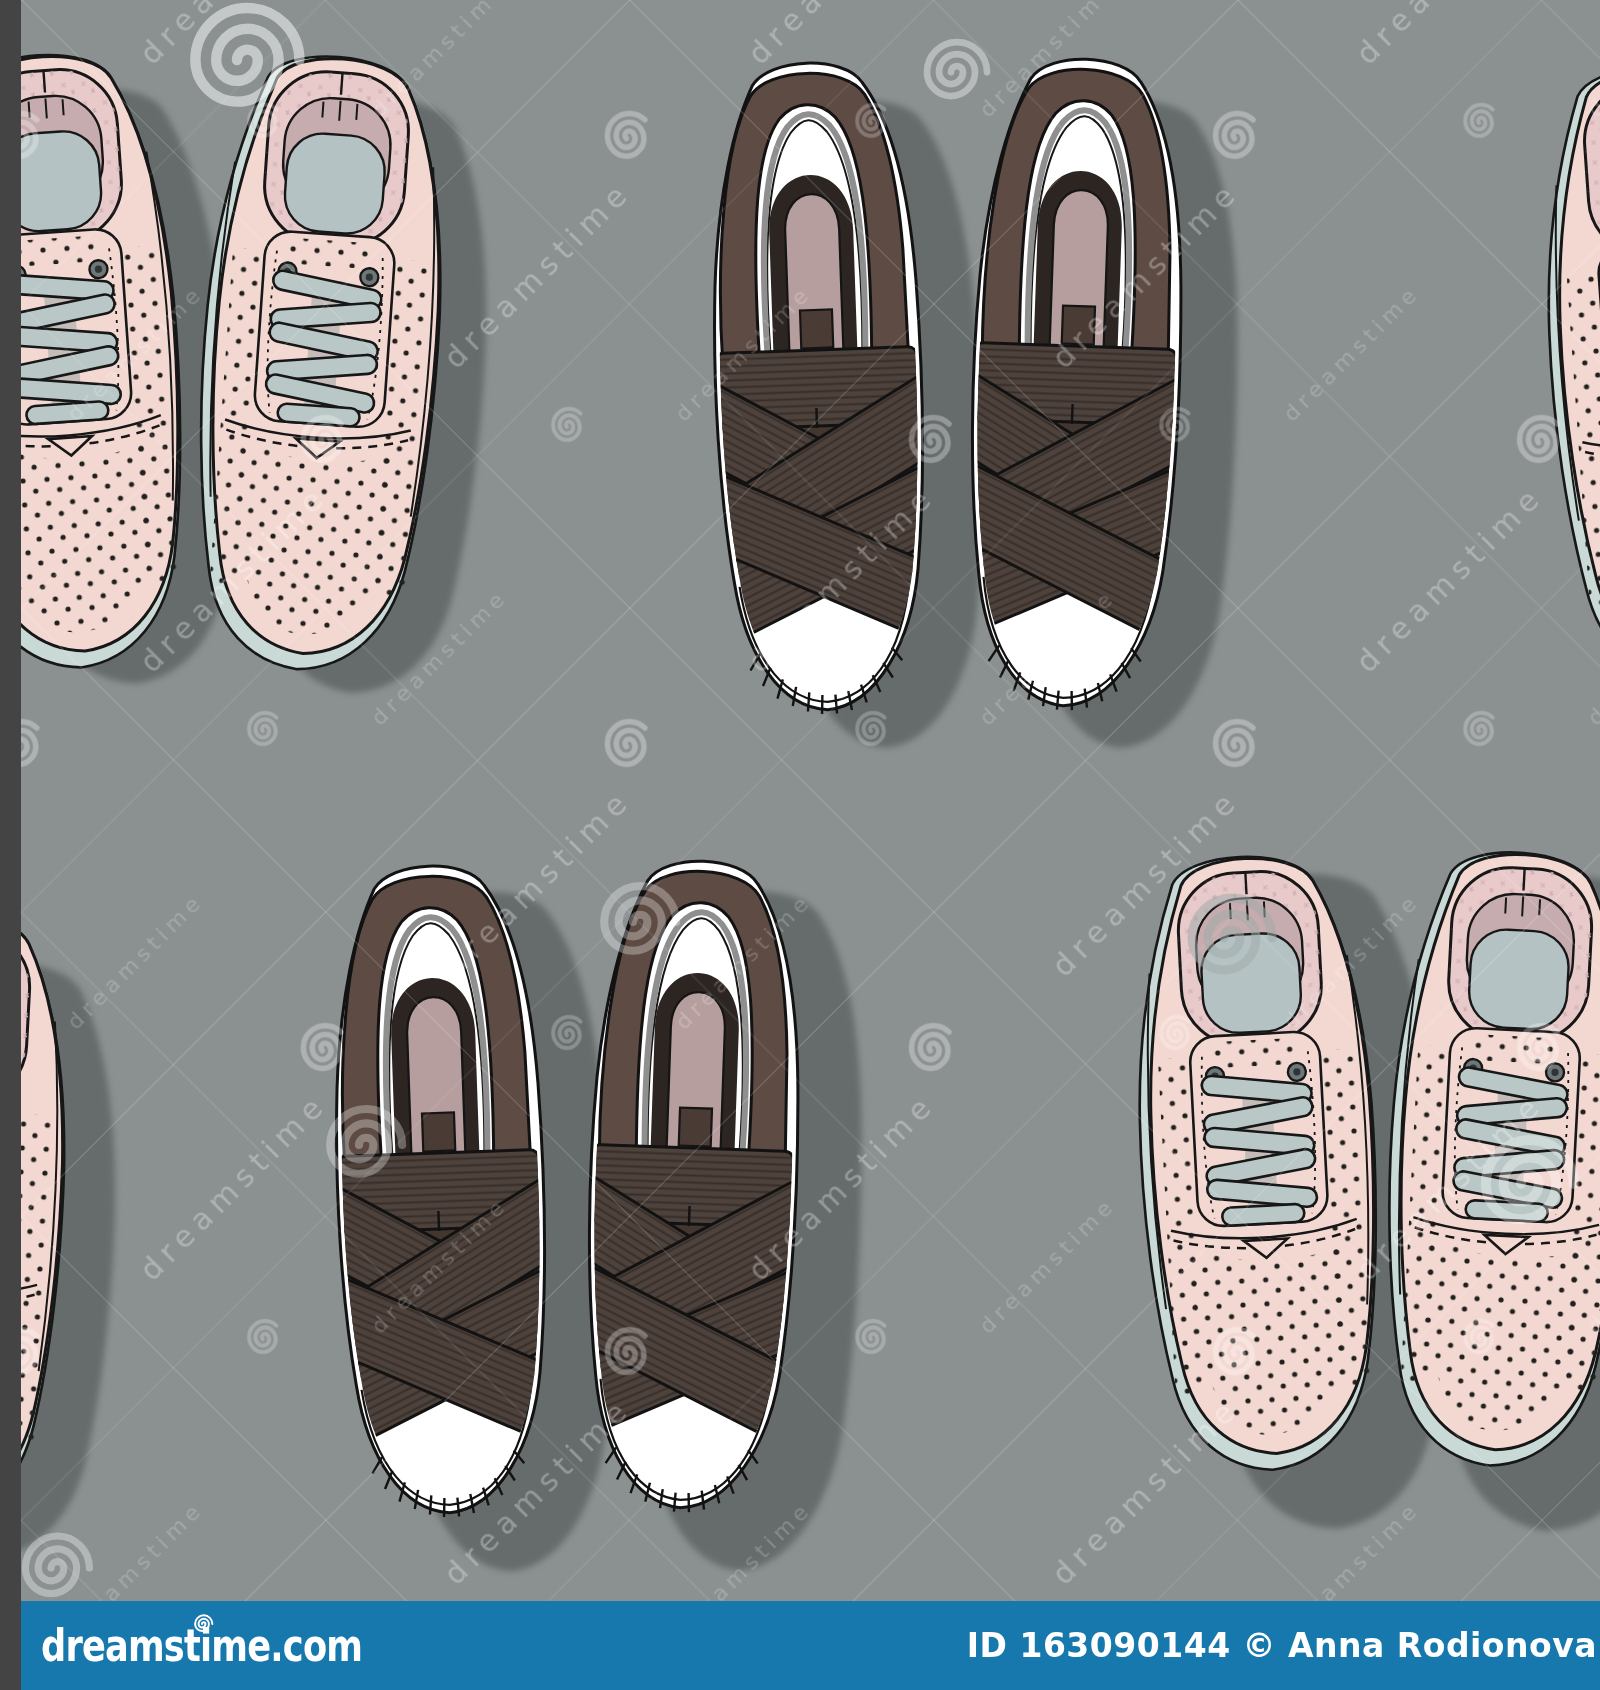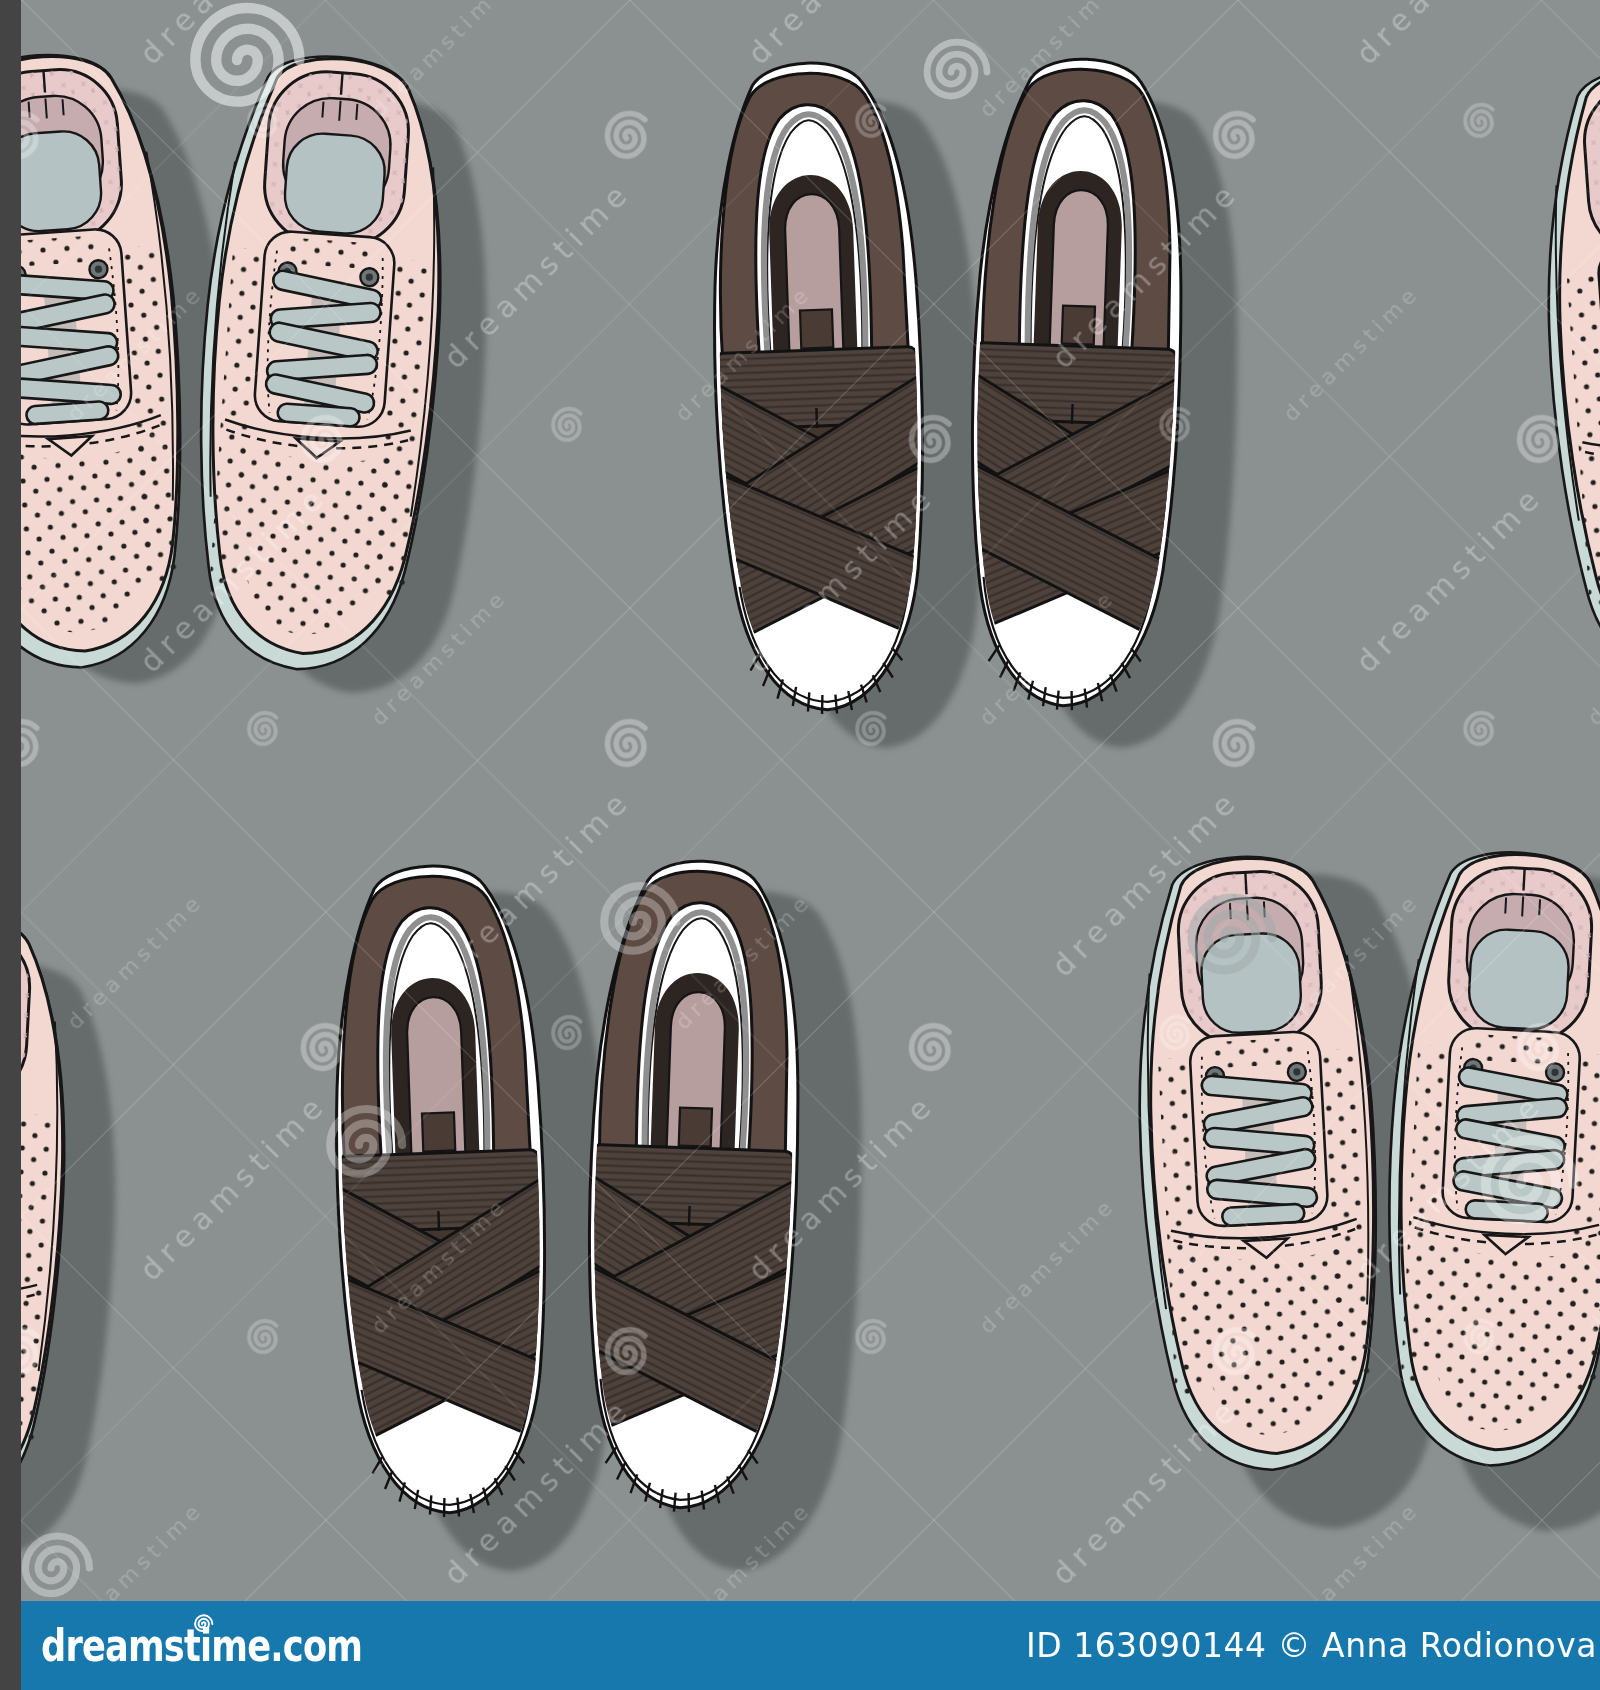--- a/index.html
+++ b/index.html
@@ -11,21 +11,21 @@
   .wmtext2{font-family:"DejaVu Sans",sans-serif;font-size:22px;letter-spacing:5px;fill:rgba(255,255,255,0.20);}
   .lace{fill:#b9c7c6;stroke:#171717;stroke-width:2.6;}
   .band{fill:url(#ridges);stroke:#121212;stroke-width:3;}
   .footer{position:absolute;left:0;top:1601px;width:1600px;height:89px;background:#1678ad;
           color:#fff;display:flex;align-items:center;justify-content:space-between;
           padding:0 24px 0 20px;box-sizing:border-box;}
   .logo-wrap{position:relative;height:60px;display:flex;align-items:center;}
   .logo-text{display:inline-block;font-size:44px;font-weight:bold;letter-spacing:-1px;
              transform:scaleX(0.8);transform-origin:left center;}
   .logo-spiral{position:absolute;left:146px;top:-7px;}
-  .credit{font-size:33px;font-weight:normal;letter-spacing:0.5px;white-space:nowrap;}
+  .credit{font-size:33px;font-weight:bold;letter-spacing:0.5px;white-space:nowrap;}
 </style>
 </head>
 <body>
 
 <div class="canvas">
 
 <svg class="art" width="1600" height="1601" viewBox="0 0 1600 1601" xmlns="http://www.w3.org/2000/svg">
 <defs>
   <filter id="soft" x="-25%" y="-25%" width="150%" height="150%">
     <feGaussianBlur stdDeviation="3"></feGaussianBlur>

